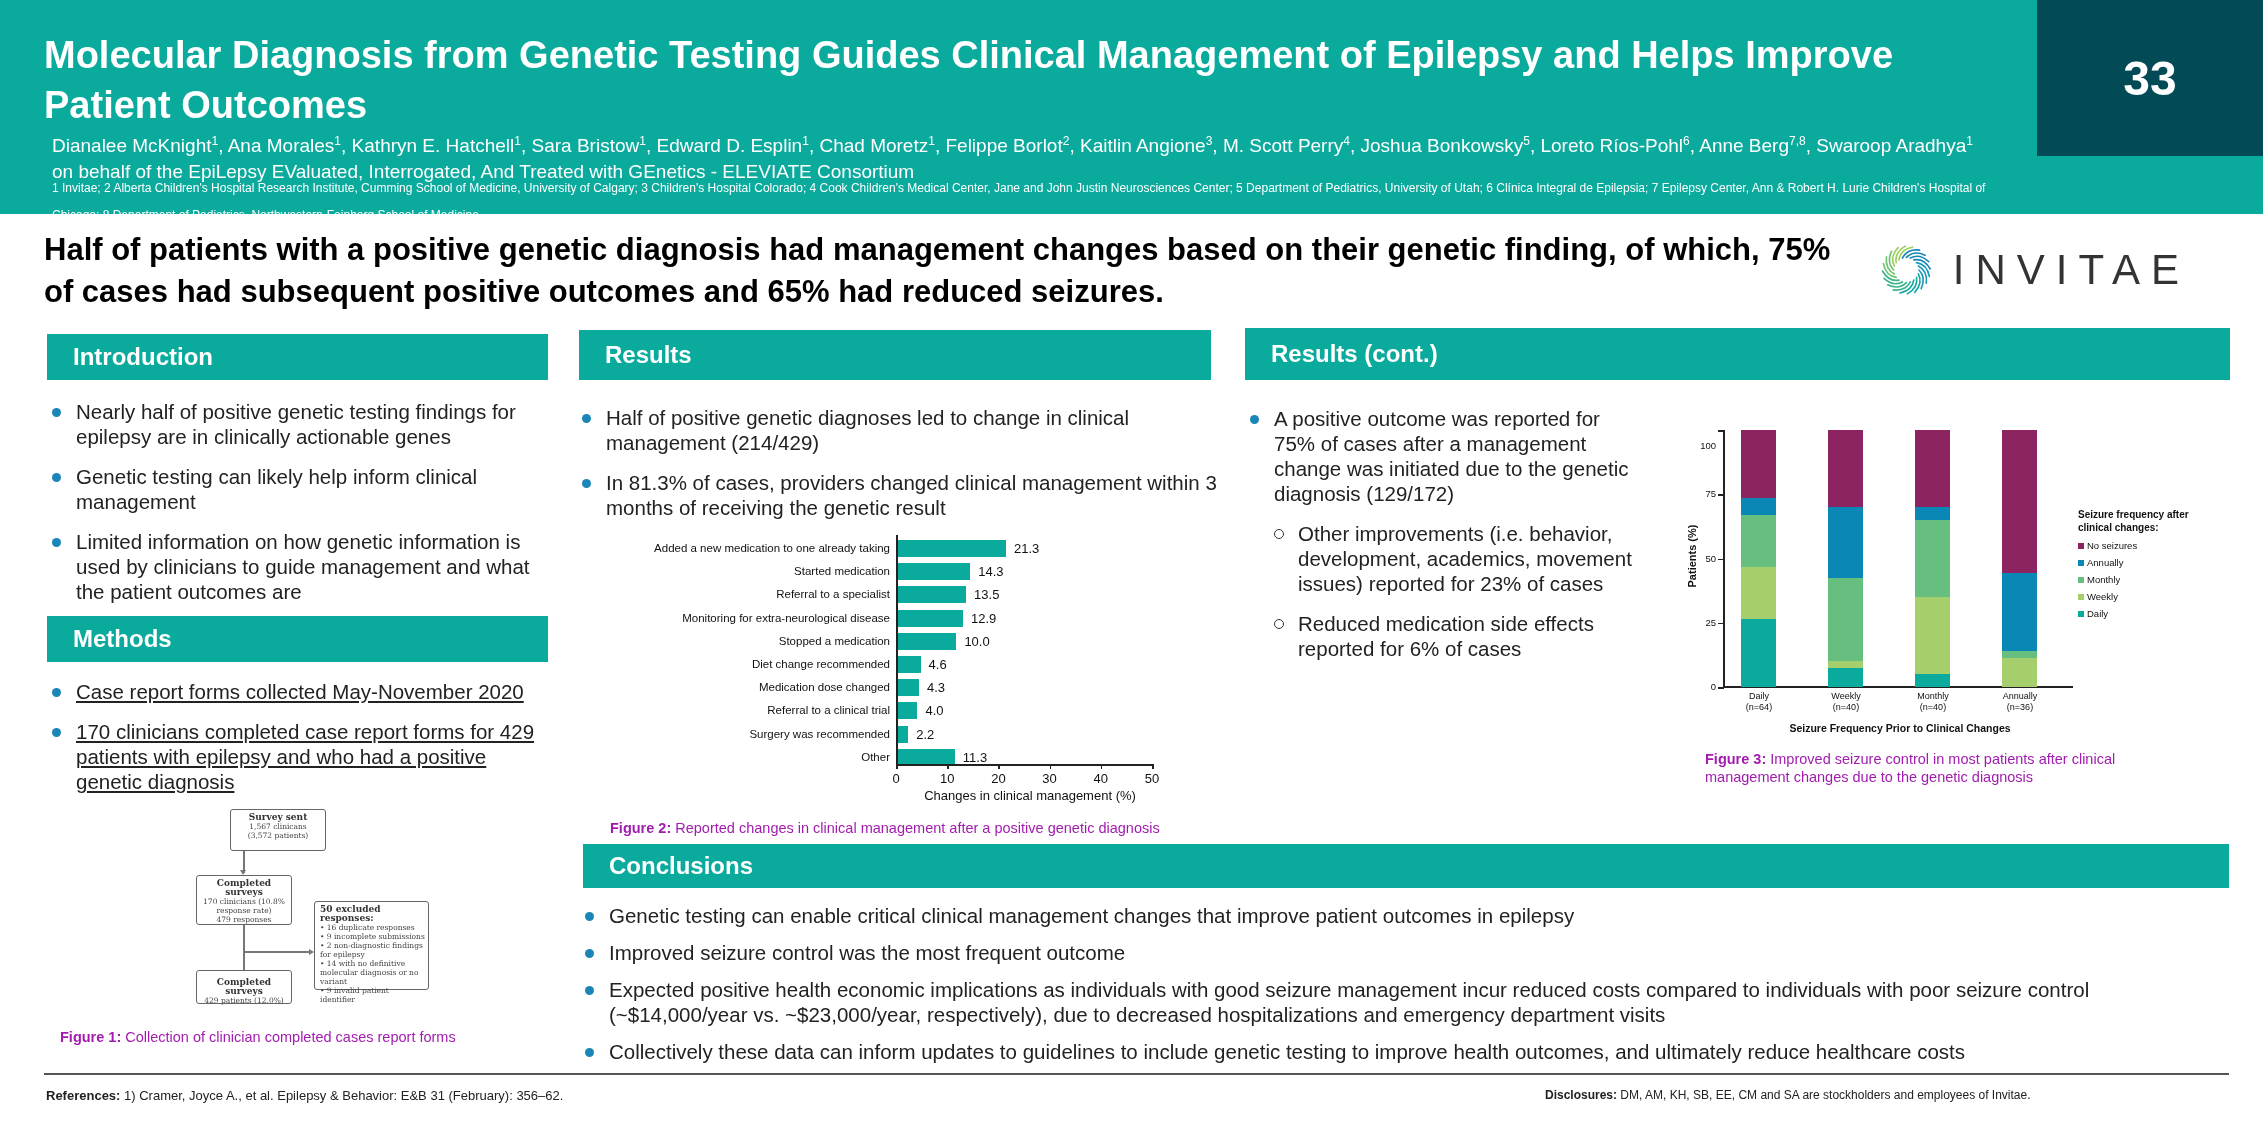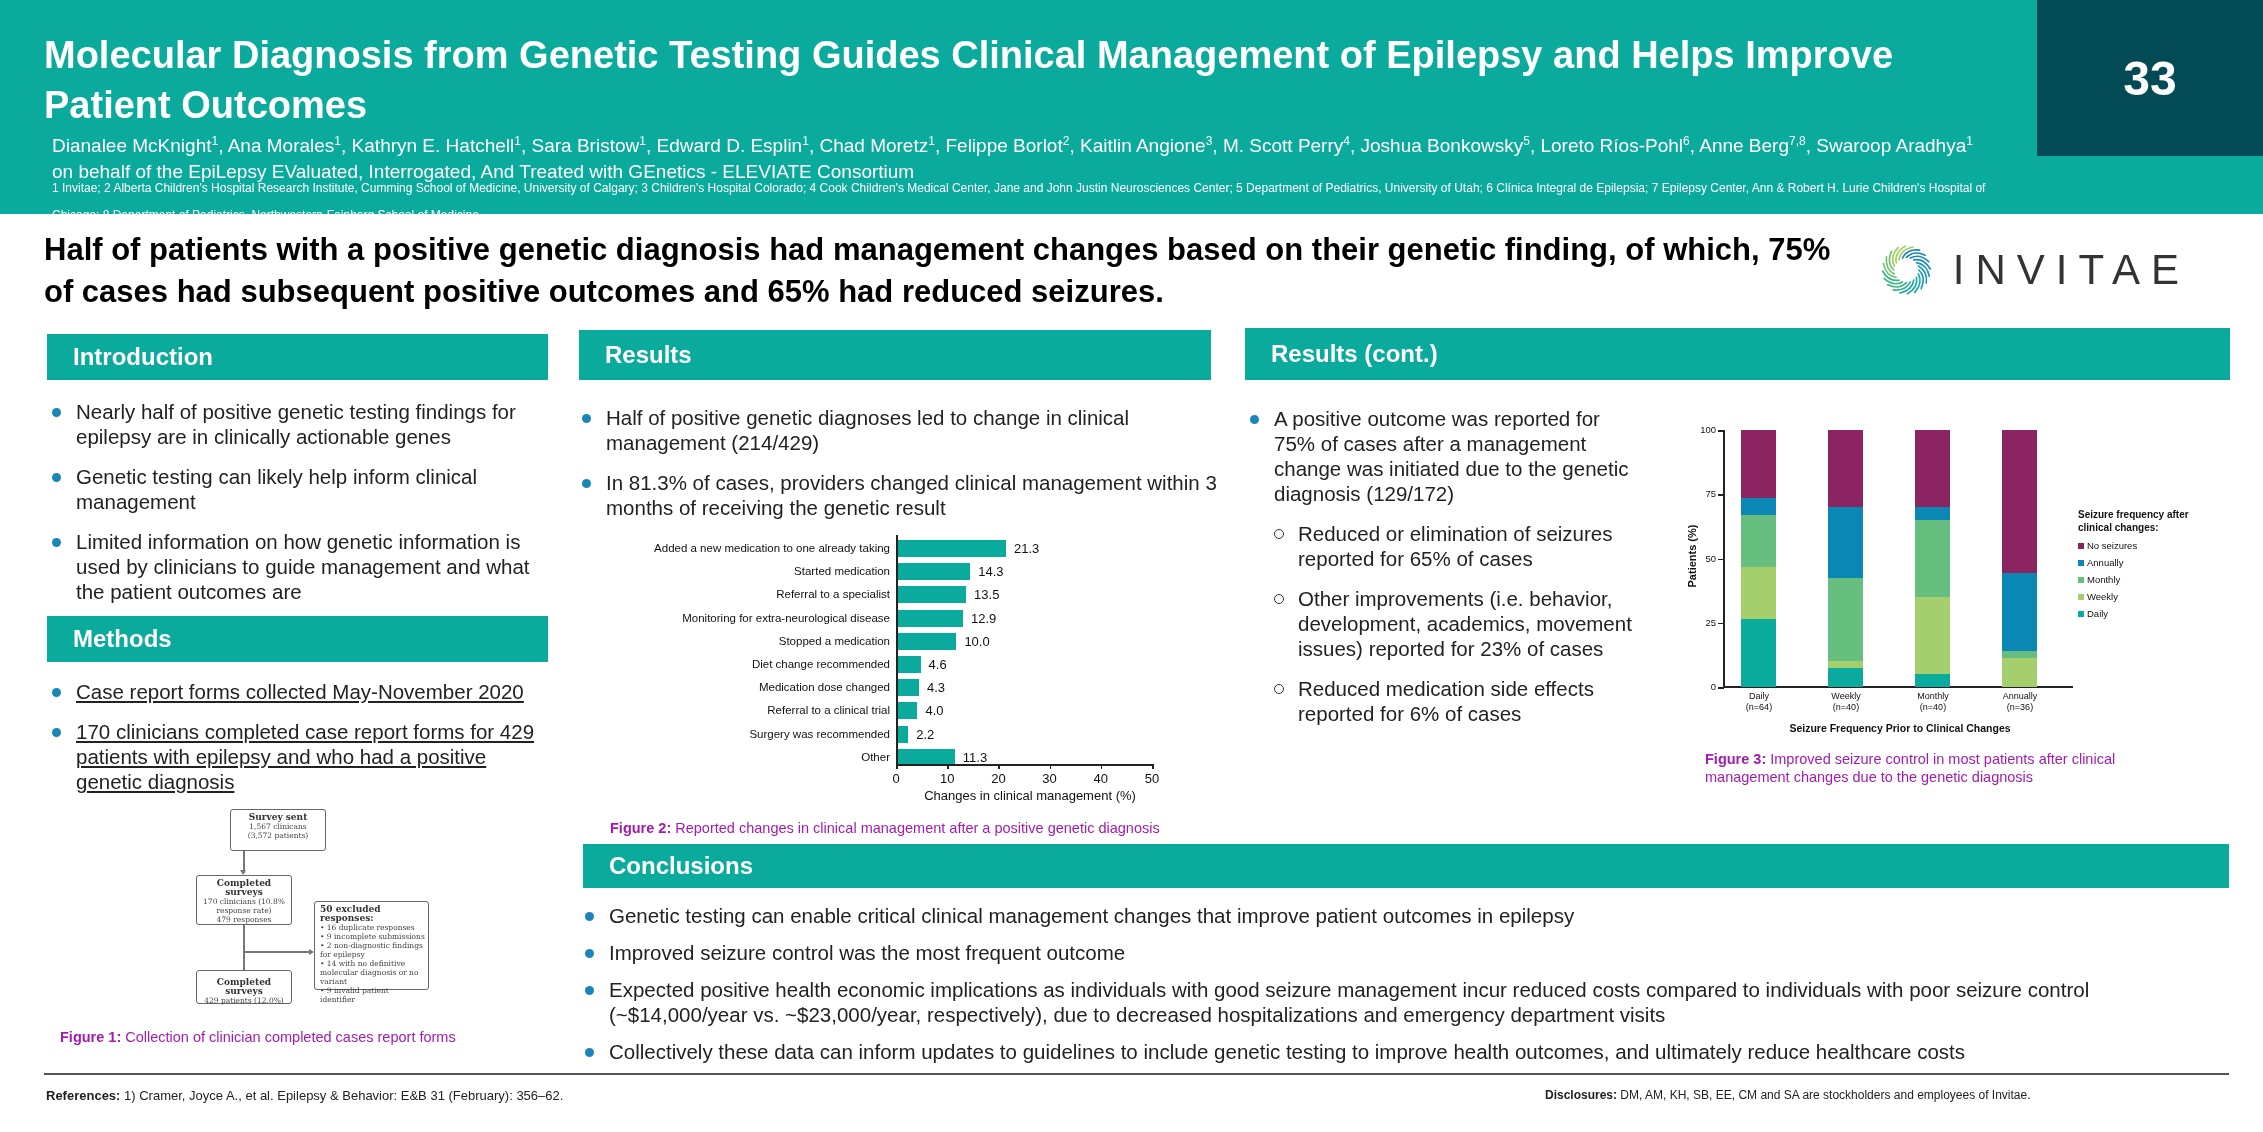--- a/index.html
+++ b/index.html
@@ -233,38 +233,37 @@
     <div class="hxlabel">Changes in clinical management (%)</div>
   </div>
 
 <div class="caption" style="left:610px;top:820px;">
   <b>Figure 2:</b><span> Reported changes in clinical management after a positive genetic diagnosis</span>
 </div>
 
 <div class="sec-head" style="left:1245px;top:328px;width:985px;height:52px;">Results (cont.)</div>
 <ul class="bullets" style="left:1248px;top:406px;width:395px;" id="rc-bullets">
     <li>A positive outcome was reported for 75% of cases after a management change was initiated due to the genetic diagnosis (129/172)</li>
-    <li class="sub">Reduced or elimination of seizures reported for 65% of cases</li>
     <li class="sub">Other improvements (i.e. behavior, development, academics, movement issues) reported for 23% of cases</li>
     <li class="sub">Reduced medication side effects reported for 6% of cases</li>
   </ul>
 
 <div class="stack-chart" id="stack">
     <div class="saxis-y"></div>
     <div class="saxis-x"></div>
     <div class="sytick" style="top: 267px;"></div>
     <div class="sytick-label" style="top: 261px;">0</div>
     <div class="sytick" style="top: 202.75px;"></div>
     <div class="sytick-label" style="top: 196.75px;">25</div>
     <div class="sytick" style="top: 138.5px;"></div>
     <div class="sytick-label" style="top: 132.5px;">50</div>
     <div class="sytick" style="top: 74.25px;"></div>
     <div class="sytick-label" style="top: 68.25px;">75</div>
     <div class="sytick" style="top: 10px;"></div>
-    <div class="sytick-label" style="top: 4px;">100</div>
+    <div class="sytick-label" style="top: 20px;">100</div>
     <div class="sylabel">Patients (%)</div>
     <div class="scol" style="left: 71px;">
       <div class="sseg" style="height: 68.105px; background: rgb(10, 170, 157);"></div>
       <div class="sseg" style="height: 52.171px; background: rgb(165, 207, 108);"></div>
       <div class="sseg" style="height: 52.171px; background: rgb(102, 191, 126);"></div>
       <div class="sseg" style="height: 16.191px; background: rgb(11, 135, 181);"></div>
       <div class="sseg" style="height: 68.362px; background: rgb(139, 36, 97);"></div>
     </div>
     <div class="sxlab" style="left: 71px;">
       <div>Daily</div>

